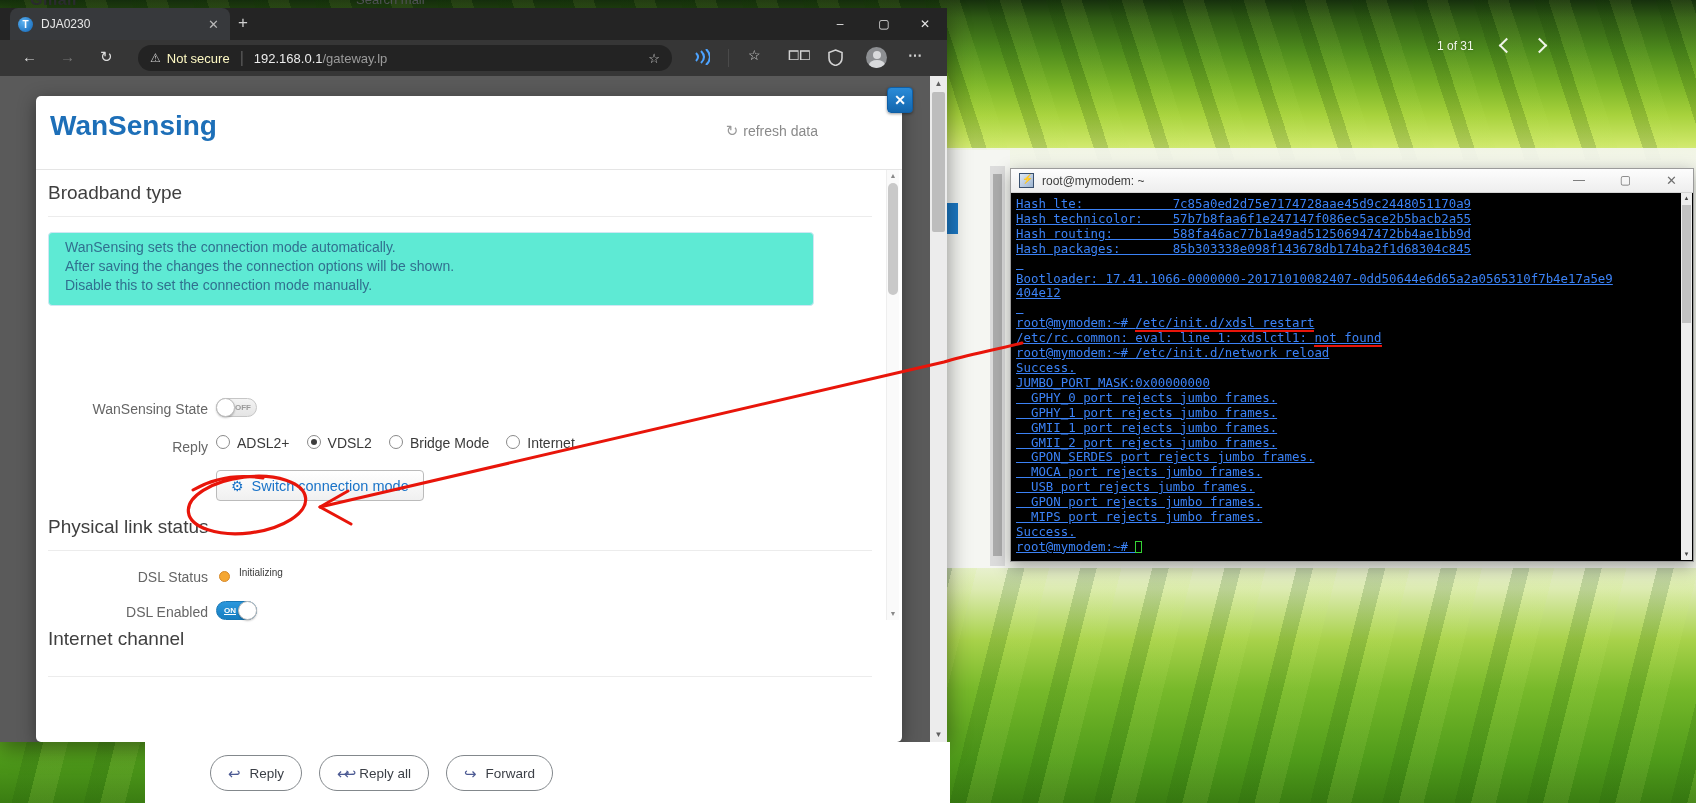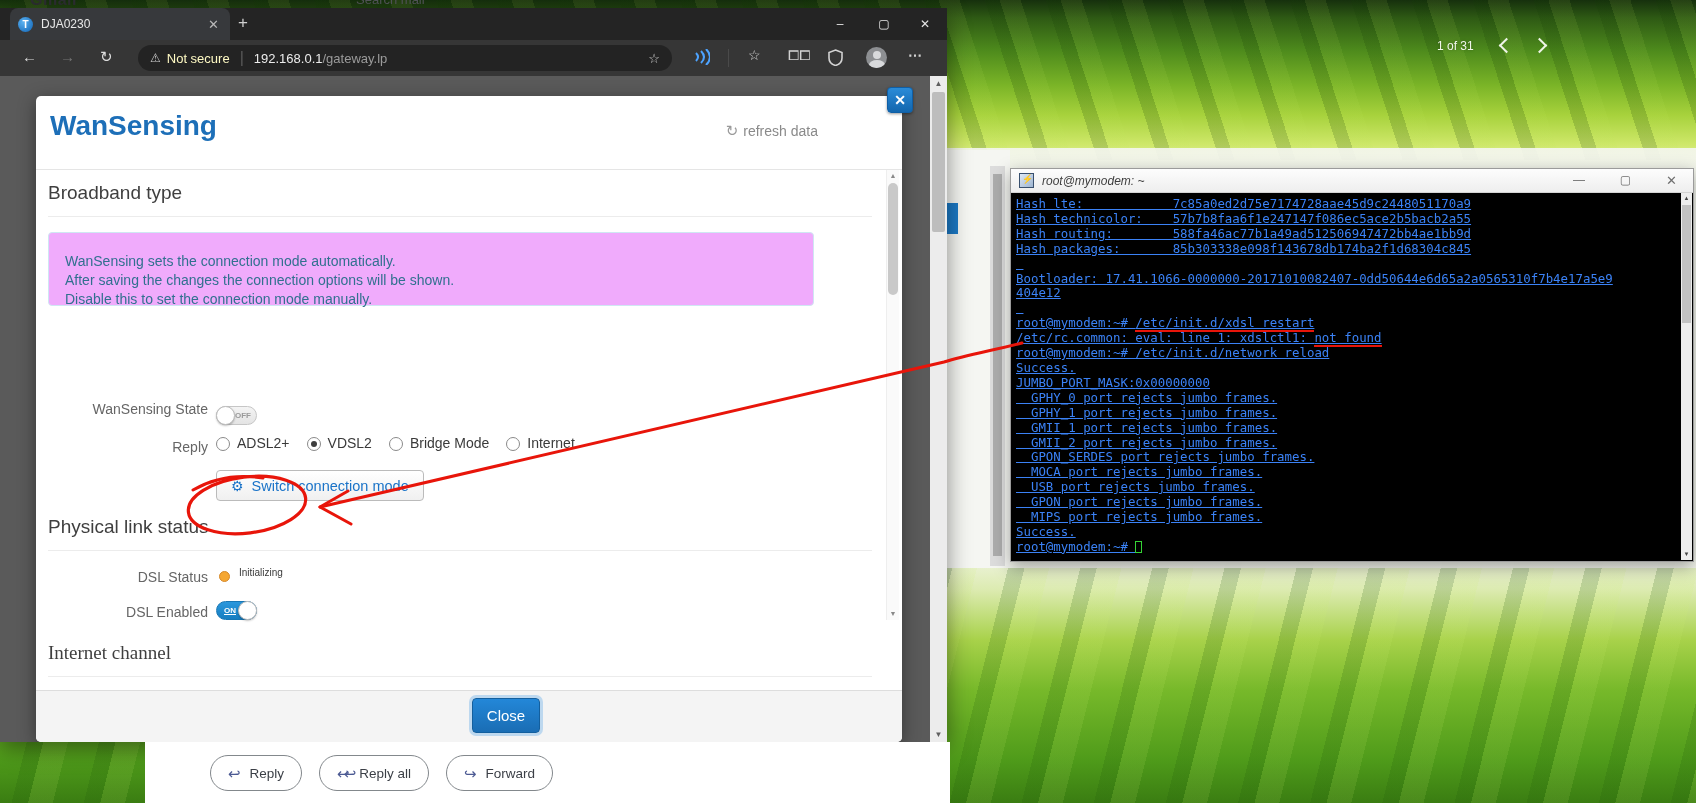--- a/index.html
+++ b/index.html
@@ -93,35 +93,35 @@
   .modal-title { position:absolute; left:14px; top:14px; font-size:28px; font-weight:bold; color:#1d6fb8; }
   .refresh-data { position:absolute; right:84px; top:26px; font-size:14px; color:#8a8a8a; cursor:pointer; }
   .refresh-data .ric { color:#9a9a9a; margin-right:5px; font-size:15px; }
   .modal-x { position:absolute; right:-11px; top:-9px; width:26px; height:26px; border-radius:4px;
     background:linear-gradient(180deg,#2a8bd8,#1266ae); border:1px solid #0f5fa6; color:#fff;
     font-size:14px; font-weight:bold; text-align:center; line-height:24px; cursor:pointer;
     box-shadow:0 1px 3px rgba(0,0,0,.4); }
   .modal-body { position:absolute; left:0; top:74px; width:100%; height:520px; overflow:hidden; }
   .sect-h { position:absolute; left:12px; font-size:19px; color:#3f3f3f; }
   .sect-line { position:absolute; left:12px; right:30px; height:1px; background:#ececec; }
-  .infobox { position:absolute; left:12px; top:62px; width:766px; height:74px; background:#f0abfc;
-    border:1px solid #cfe7f3; border-radius:4px; padding:19px 16px; }
+  .infobox { position:absolute; left:12px; top:62px; width:766px; height:74px; background:#5eead4;
+    border:1px solid #cfe7f3; border-radius:4px; padding:5px 16px; }
   .infobox div { font-size:14px; color:#31708f; line-height:19px; }
   .frow-label { position:absolute; left:12px; width:160px; text-align:right; font-size:14px; color:#666; }
   .toggle { position:absolute; left:180px; width:41px; height:19px; border-radius:10px; cursor:pointer; }
   .toggle.off { background:linear-gradient(180deg,#f4f4f4,#e4e4e4); border:1px solid #c6c6c6; }
   .toggle.off .knob { position:absolute; left:-1px; top:-1px; width:19px; height:19px; border-radius:50%;
     background:#fff; border:1px solid #bdbdbd; box-shadow:0 1px 2px rgba(0,0,0,.25); }
   .toggle.off .tlabel { position:absolute; right:5px; top:4px; font-size:8px; font-weight:bold; color:#9a9a9a; }
   .toggle.on { background:linear-gradient(180deg,#2a97dd,#177ec0); border:1px solid #1877b5; }
   .toggle.on .knob { position:absolute; right:-1px; top:-1px; width:19px; height:19px; border-radius:50%;
     background:#fff; border:1px solid #bdbdbd; box-shadow:0 1px 2px rgba(0,0,0,.25); }
   .toggle.on .tlabel { position:absolute; left:7px; top:4px; font-size:8px; font-weight:bold; color:#fff;text-decoration:underline; }
   .radio-row { position:absolute; left:180px; display:flex; align-items:center; gap:17px; }
-  .radio-opt { display:inline-flex; align-items:flex-end; gap:7px; cursor:pointer; }
+  .radio-opt { display:inline-flex; align-items:flex-start; gap:7px; cursor:pointer; }
   .rcirc { width:14px; height:14px; border-radius:50%; border:1px solid #8a8a8a; background:#fff; position:relative; }
   .rcirc.sel:after { content:""; position:absolute; left:3px; top:3px; width:6px; height:6px; border-radius:50%; background:#3d3d3d; }
   .ropt-label { font-size:14px; color:#3a3a3a; }
   .switch-btn { position:absolute; left:180px; top:300px; height:31px; padding:0 14px;
     display:inline-flex; align-items:center; gap:8px; background:linear-gradient(180deg,#fff,#f0f0f0);
     border:1px solid #bbb; border-radius:4px; cursor:pointer; }
   .switch-btn .gear { color:#1a73c8; font-size:14px; }
   .switch-btn .slabel { color:#1a73c8; font-size:14.5px; }
   .status-dot { position:absolute; left:183px; width:11px; height:11px; border-radius:50%;
     background:#f5a733; border:1px solid #d6892a; }
@@ -138,21 +138,21 @@
     box-shadow:0 0 0 3px #bdd8ef; }
 
   
   .putty { position:absolute; left:1010px; top:168px; width:684px; height:394px; background:#000;
     border:1px solid #9b9b9b; box-shadow:0 5px 16px rgba(0,0,0,.35); }
   .ptitle { position:absolute; left:0; top:0; width:100%; height:24px;
     background:linear-gradient(180deg,#fdfdfd,#eee); border-bottom:1px solid #d4d4d4; }
   .picon { position:absolute; left:8px; top:4px; width:15px; height:15px; border:1px solid #39506e;
     background:linear-gradient(135deg,#dfe9f5,#9db4d0); }
   .picon:after { content:"⚡"; position:absolute; left:2px; top:0px; font-size:9px; color:#e8c019; }
-  .ptitle-text { position:absolute; left:31px; top:5px; font-size:12px; color:#3e3e3e;font-style:italic; }
+  .ptitle-text { position:absolute; left:31px; top:5px; font-size:12px; color:#3e3e3e; }
   .pctrl { position:absolute; top:4px; font-size:12px; color:#6e6e6e; cursor:pointer; }
   .pmin { right:108px; } .pmax { right:62px; } .pclose { right:16px; font-size:13px; }
   .term { position:absolute; left:1px; top:24px; right:12px; bottom:1px; background:#000; padding:4px 4px; overflow:hidden; }
   .term pre { font-family:"DejaVu Sans Mono","Liberation Mono",monospace; font-size:12.4px;
     line-height:14.9px; color:#3b82f6;text-decoration:underline; }
   .term .redline { border-bottom:2px solid #e8150a; }
   .term .cursor { display:inline-block; width:7px; height:12px; border:1px solid #35d435; vertical-align:-2px; }
   .pscroll { position:absolute; right:1px; top:24px; width:11px; bottom:1px; background:#ededed; }
   .pscroll .arr { position:absolute; left:0; width:11px; height:11px; font-size:6px; color:#444; text-align:center; line-height:11px; cursor:pointer; }
   .pscroll .arr.up { top:0; } .pscroll .arr.down { bottom:0; }
@@ -253,21 +253,21 @@
           <div class="sect-h" style="top:12px;">Broadband type</div>
           <div class="sect-line" style="top:46px;"></div>
 
           <div class="infobox">
             <div>WanSensing sets the connection mode automatically.</div>
             <div>After saving the changes the connection options will be shown.</div>
             <div>Disable this to set the connection mode manually.</div>
           </div>
 
           <div class="frow-label" style="top:231px;">WanSensing State</div>
-          <div class="toggle off" style="top:236px;">
+          <div class="toggle off" style="top:228px;">
             <span class="knob"></span>
             <span class="tlabel">OFF</span>
           </div>
 
           <div class="frow-label" style="top:269px;">Reply</div>
           <div class="radio-row" style="top:265px;" id="mode-options">
               <span class="radio-opt">
                 <span class="rcirc"></span>
                 <span class="ropt-label">ADSL2+</span>
               </span>
@@ -296,33 +296,30 @@
           <div class="frow-label" style="top:399px;">DSL Status</div>
           <span class="status-dot" style="top:401px;"></span>
           <span class="status-val" style="top:397px;">Initializing</span>
 
           <div class="frow-label" style="top:434px;">DSL Enabled</div>
           <div class="toggle on" style="top:431px;">
             <span class="tlabel">ON</span>
             <span class="knob"></span>
           </div>
 
-          <div class="sect-h" style="top:472px;font-family:Liberation Serif, serif;">Internet channel</div>
+          <div class="sect-h" style="top:458px;">Internet channel</div>
           <div class="sect-line" style="top:506px;"></div>
         </div>
 
         <div class="modal-scroll">
           <span class="arr up">▲</span>
           <span class="arr down">▼</span>
           <div class="thumb"></div>
         </div>
 
-        <div class="modal-footer">
-          <div class="close-btn">Close</div>
-        </div>
       </div>
 
       <div class="pg-scrollbar">
         <span class="arr up">▲</span>
         <span class="arr down">▼</span>
         <div class="thumb"></div>
       </div>
     </div>
   </div>
 

